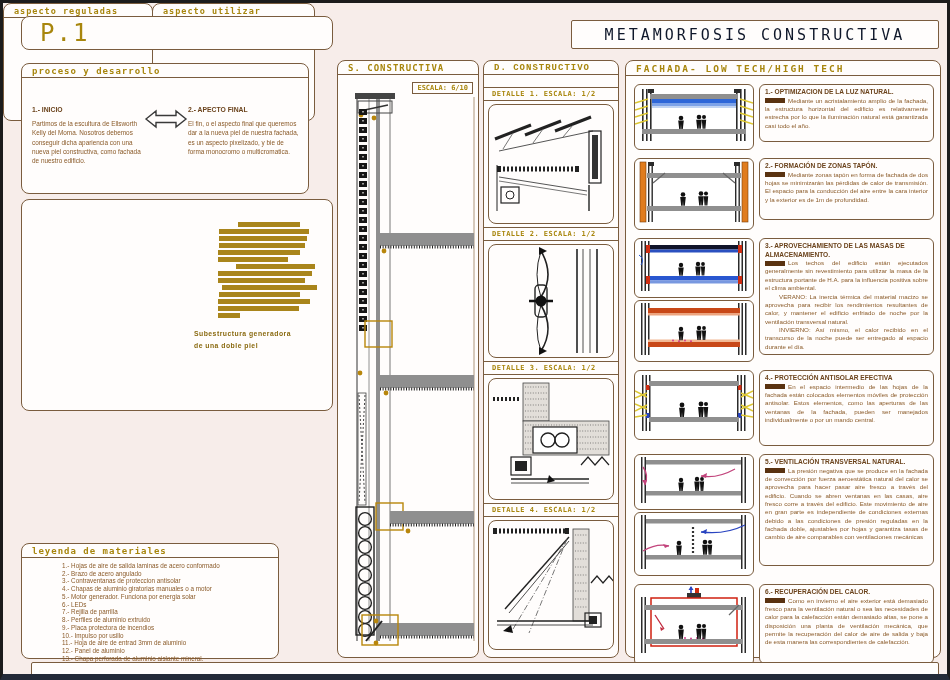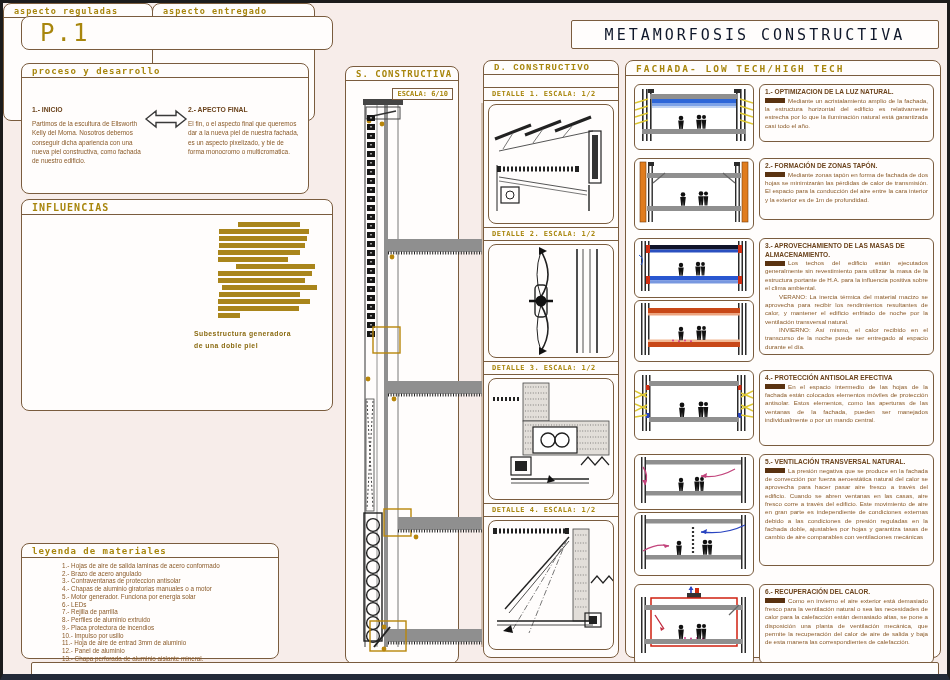--- a/index.html
+++ b/index.html
@@ -30,21 +30,21 @@
   
   .aspecto{left:18px;top:412px;width:312px;height:118px;display:flex;border:none;background:none;}
   .asp-box{background:#fffdfc;border:1px solid #7a5c3e;border-radius:8px;box-sizing:border-box;height:118px;}
   .asp-box + .asp-box{margin-left:-1px;}
   .asp-box .p-head{font-size:8.5px;}
   
   .leyenda{left:18px;top:540px;width:258px;height:116px;}
   .ley-list{padding:4px 6px 0 40px;}
   .ley-item{font-size:6.3px;line-height:1.23;color:#8a5a28;}
   
-  .seccion{left:334px;top:63px;width:114px;height:598px;margin-left:8px;}
+  .seccion{left:334px;top:57px;width:142px;height:598px;}
   .seccion .p-head{font-size:9px;}
   .escala-box{position:absolute;right:5px;top:21px;border:1px solid #7a5c3e;font-family:"DejaVu Sans Mono",monospace;
               font-size:7px;font-weight:bold;color:#a8860d;padding:1px 4px;background:#fffdfc;z-index:2;}
   
   .detalles{left:480px;top:57px;width:136px;height:598px;}
   .detalles .p-head{font-size:9px;font-family:Liberation Mono, monospace;}
   .det-label{border-top:1px solid #7a5c3e;border-bottom:1px solid #7a5c3e;font-family:"DejaVu Sans Mono",monospace;
              font-size:7px;font-weight:bold;color:#a8860d;padding:2px 0 2px 8px;letter-spacing:.5px;margin-top:0;}
   .det-box{margin:3px 4px;border:1px solid #7a5c3e;border-radius:8px;overflow:hidden;background:#fffdfc;}
   .det-spacer{height:12px;}
@@ -88,21 +88,20 @@
         </svg>
       </div>
       <div class="proc-col">
         <div class="proc-label">2.- APECTO FINAL</div>
         <div class="proc-text">El fin, o el aspecto final que queremos dar a la nueva piel de nuestra fachada, es un aspecto pixelizado, y bie de forma monocromo o multicromatica.</div>
       </div>
     </div>
   </div>
 
   <div class="panel influ">
-    <div class="p-head" style="font-size:10px;">INFLUENCIAS</div>
     <div class="bars-wrap" id="bars">
         <div class="gbar" style="margin-left: 20px; width: 62px;"></div>
         <div class="gbar" style="margin-left: 1px; width: 90px;"></div>
         <div class="gbar" style="margin-left: 1px; width: 88px;"></div>
         <div class="gbar" style="margin-left: 1px; width: 86px;"></div>
         <div class="gbar" style="margin-left: 0px; width: 82px;"></div>
         <div class="gbar" style="margin-left: 0px; width: 70px;"></div>
         <div class="gbar" style="margin-left: 18px; width: 79px;"></div>
         <div class="gbar" style="margin-left: 0px; width: 94px;"></div>
         <div class="gbar" style="margin-left: 0px; width: 87px;"></div>
@@ -116,21 +115,21 @@
       <div>Subestructura generadora</div>
       <div>de una doble piel</div>
     </div>
   </div>
 
   <div class="aspecto">
     <div class="asp-box" style="width:150px;">
       <div class="p-head">aspecto reguladas</div>
     </div>
     <div class="asp-box" style="width:163px;">
-      <div class="p-head">aspecto entregado</div>
+      <div class="p-head">aspecto utilizar</div>
     </div>
   </div>
 
   <div class="panel leyenda">
     <div class="p-head" style="font-size:9px;">leyenda de materiales</div>
     <div class="ley-list" id="leyenda-list">
         <div class="ley-item">1.- Hojas de aire de salida laminas de acero conformado</div>
         <div class="ley-item">2.- Brazo de acero angulado</div>
         <div class="ley-item">3.- Contraventanas de proteccion antisolar</div>
         <div class="ley-item">4.- Chapas de aluminio giratorias manuales o a motor</div>

